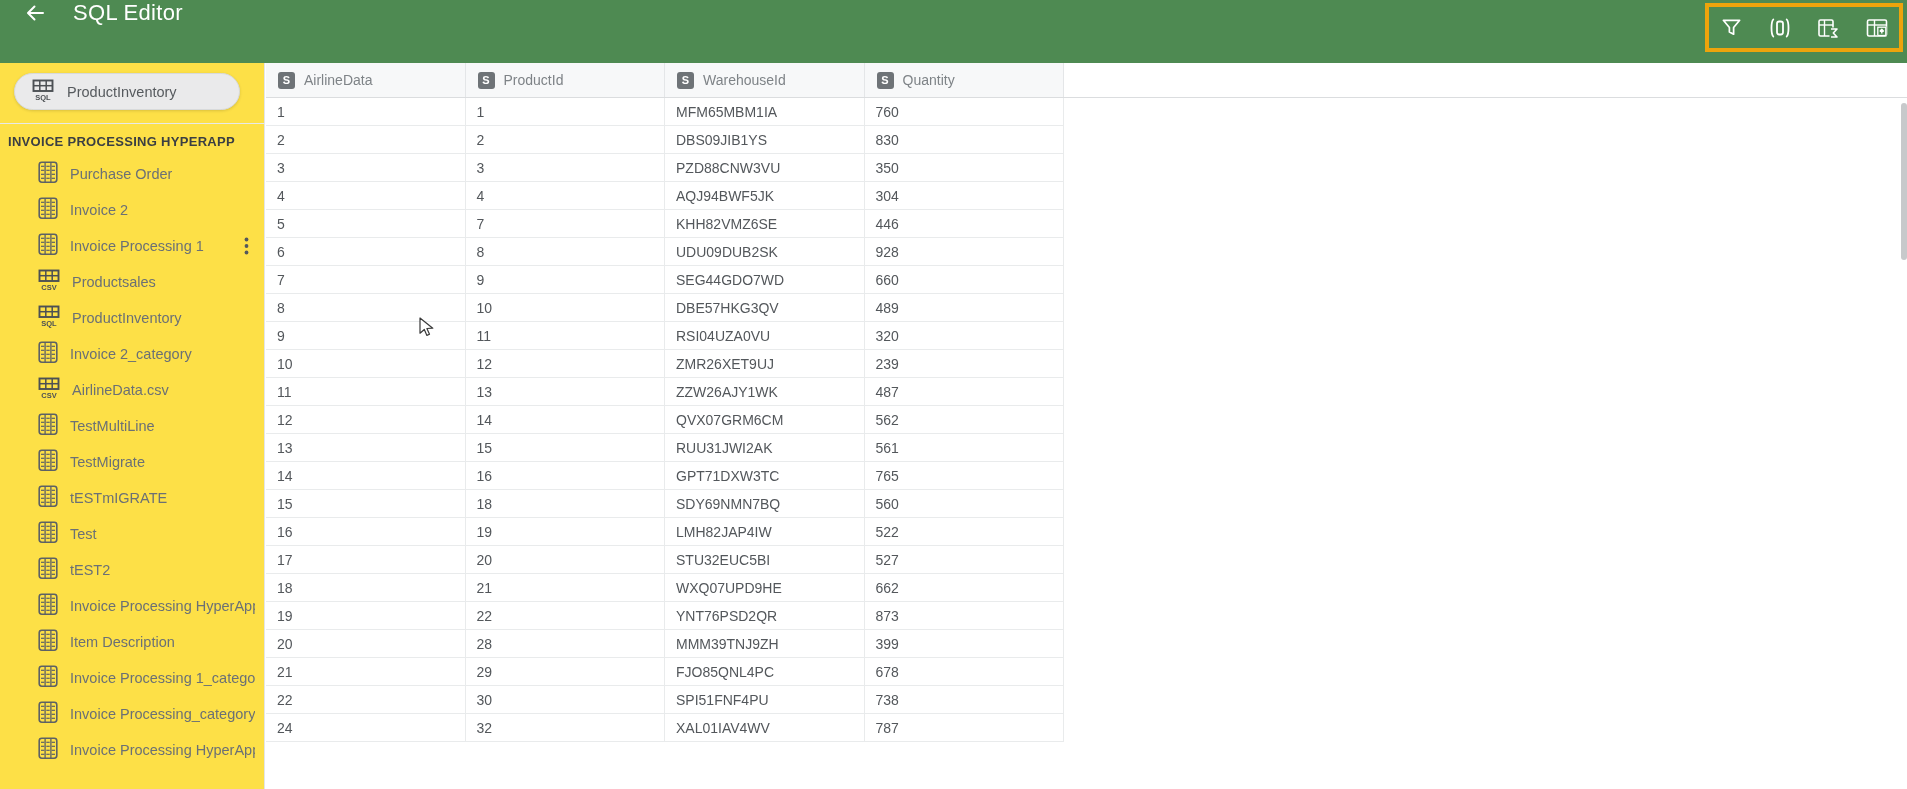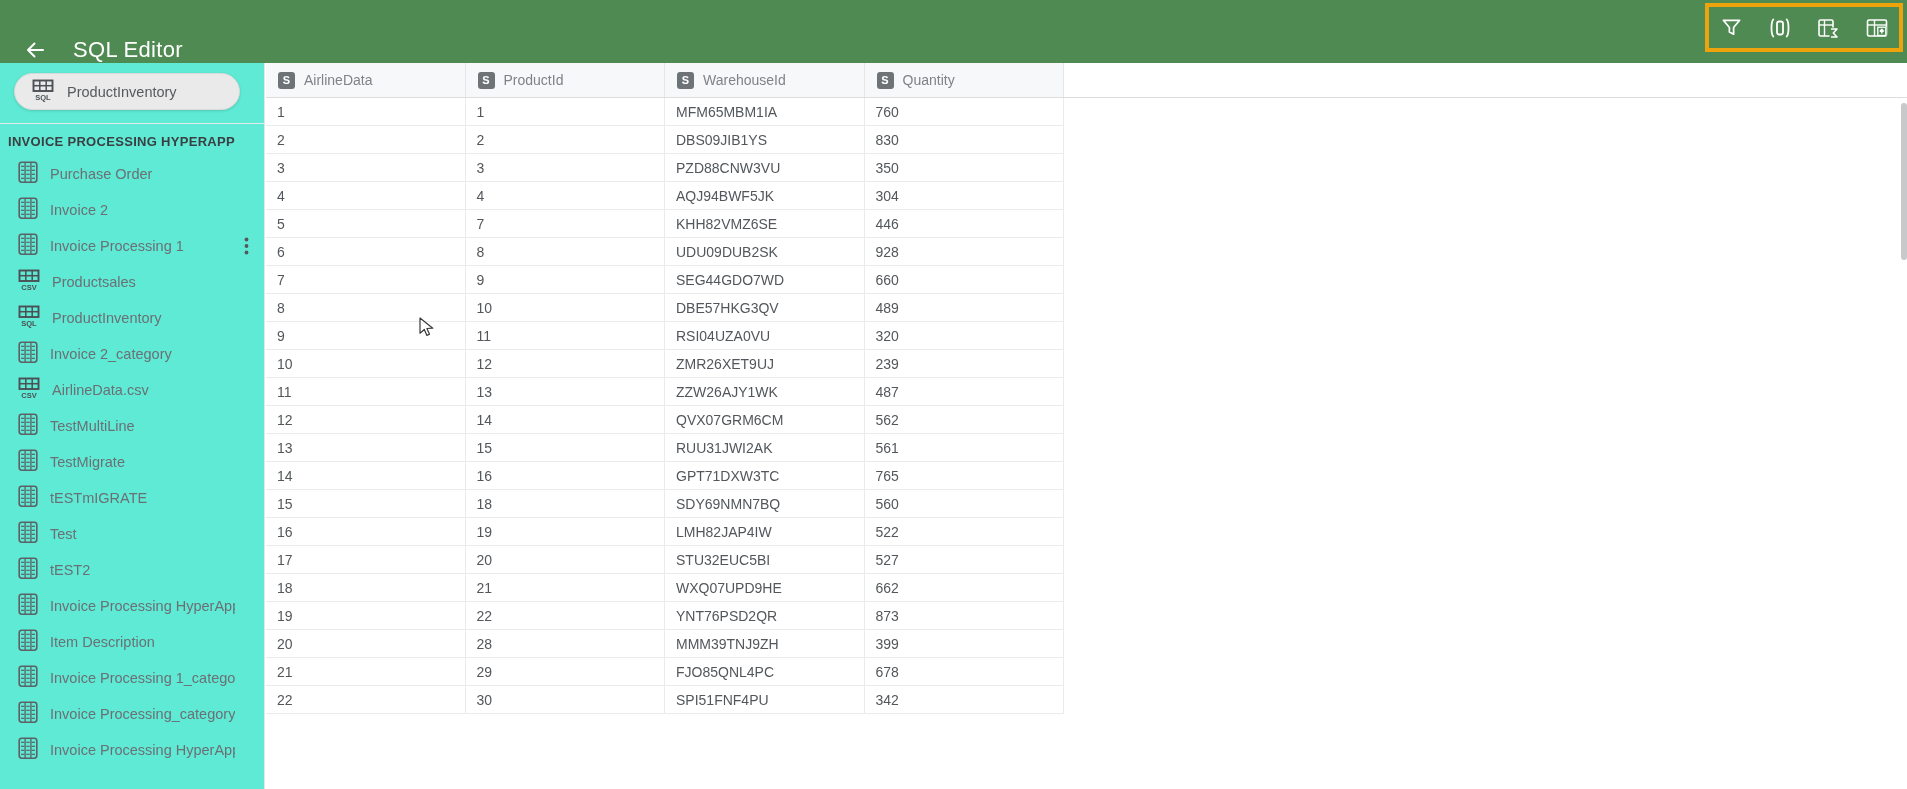--- a/index.html
+++ b/index.html
@@ -2,37 +2,37 @@
 <html><head>
 <meta charset="utf-8">
 <style>
   html,body{margin:0;padding:0;}
   body{
     width:1907px;height:789px;position:relative;overflow:hidden;
     background:#ffffff;font-family:"Liberation Sans",sans-serif;
     -webkit-font-smoothing:antialiased;
   }
   
-  .appbar{position:absolute;left:0;top:0;width:1907px;height:63px;background:#4E8A52;display:flex;align-items:flex-end;}
+  .appbar{position:absolute;left:0;top:0;width:1907px;height:63px;background:#4E8A52;display:flex;align-items:flex-start;}
   .back-btn{margin-left:22px;width:26px;height:26px;display:flex;align-items:center;justify-content:center;cursor:pointer;}
   .app-title{margin-left:25px;color:#ffffff;font-size:22px;font-weight:500;letter-spacing:.3px;}
   .action-box{position:absolute;right:4px;top:3px;width:198px;height:49px;border:4px solid #EDA40C;
     box-sizing:border-box;display:flex;align-items:center;justify-content:space-between;padding:0 9px;}
   .action-icon{width:26px;height:26px;display:flex;align-items:center;justify-content:center;cursor:pointer;}
   
-  .sidebar{position:absolute;left:0;top:63px;width:265px;height:726px;background:#5eead4;
+  .sidebar{position:absolute;left:0;top:63px;width:265px;height:726px;background:#fde047;
     border-right:1px solid #e3e5e7;box-sizing:border-box;}
   .pill{position:absolute;left:14px;top:10px;width:226px;height:37px;border-radius:19px;background:#eaeaeb;
     border:1px solid #d8dadb;box-shadow:0 1px 3px rgba(0,0,0,.14);display:flex;align-items:center;
     padding-left:15px;gap:11px;box-sizing:border-box;cursor:pointer;}
   .pill-label{font-size:14.5px;color:#565a5e;}
   .sidebar-divider{position:absolute;left:0;top:60px;width:265px;height:0;border-top:1px solid #e7e9ea;}
   .section-label{position:absolute;left:8px;top:71px;font-size:13px;font-weight:bold;color:#3b3f43;letter-spacing:.3px;}
   .items{position:absolute;left:0;top:93px;width:265px;}
-  .sb-item{height:36px;display:flex;align-items:center;padding-left:16px;gap:10px;position:relative;cursor:pointer;}
+  .sb-item{height:36px;display:flex;align-items:center;padding-left:36px;gap:10px;position:relative;cursor:pointer;}
   .sb-item .lbl{font-size:14.5px;color:#6b7075;white-space:nowrap;overflow:hidden;max-width:185px;}
   .kebab{position:absolute;right:15px;top:9px;width:8px;height:18px;display:flex;align-items:center;justify-content:center;cursor:pointer;}
   
   .table-wrap{position:absolute;left:266px;top:63px;width:798px;height:697px;overflow:hidden;background:#ffffff;}
   .thead{display:flex;height:35px;background:#f7f8f9;border-bottom:1px solid #dbdddf;box-sizing:border-box;}
   .th{width:199.5px;display:flex;align-items:center;gap:9px;padding-left:12px;border-right:1px solid #e4e6e8;
     box-sizing:border-box;color:#7e8387;font-size:14px;cursor:pointer;}
   .type-badge{width:17px;height:17px;border-radius:3px;background:#6e7377;color:#ffffff;font-size:11px;
     font-weight:bold;display:flex;align-items:center;justify-content:center;flex:0 0 17px;}
   .tr{display:flex;height:28px;border-bottom:1px solid #e9ebec;box-sizing:border-box;background:#ffffff;}
@@ -566,21 +566,27 @@
       <div class="tr">
         <div class="td">21</div>
         <div class="td">29</div>
         <div class="td">FJO85QNL4PC</div>
         <div class="td">678</div>
       </div>
       <div class="tr">
         <div class="td">22</div>
         <div class="td">30</div>
         <div class="td">SPI51FNF4PU</div>
-        <div class="td">342</div>
+        <div class="td">738</div>
+      </div>
+      <div class="tr">
+        <div class="td">24</div>
+        <div class="td">32</div>
+        <div class="td">XAL01IAV4WV</div>
+        <div class="td">787</div>
       </div>
     </div>
 </div>
 
 <div class="scroll-thumb"></div>
 
 <svg class="cursor" width="20" height="22" viewBox="0 0 20 22">
   <path d="M1 1 L1 16.2 L5.3 12.5 L7.9 18.4 L10.5 17.2 L7.9 11.5 L13.8 11.2 Z" fill="#ffffff" stroke="#3a3a3a" stroke-width="1.2" stroke-linejoin="round"></path>
 </svg>
 

